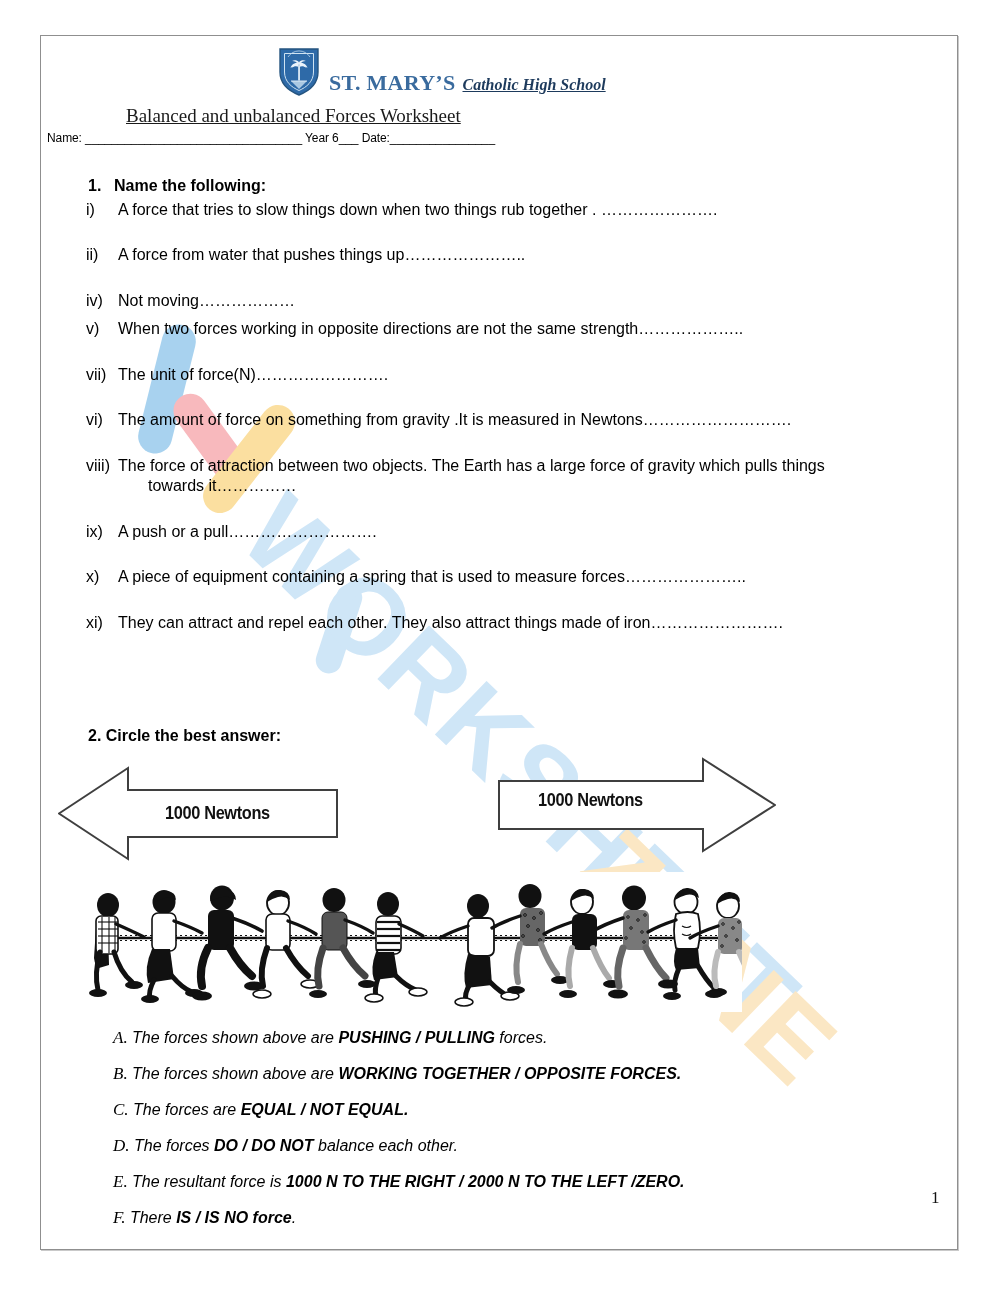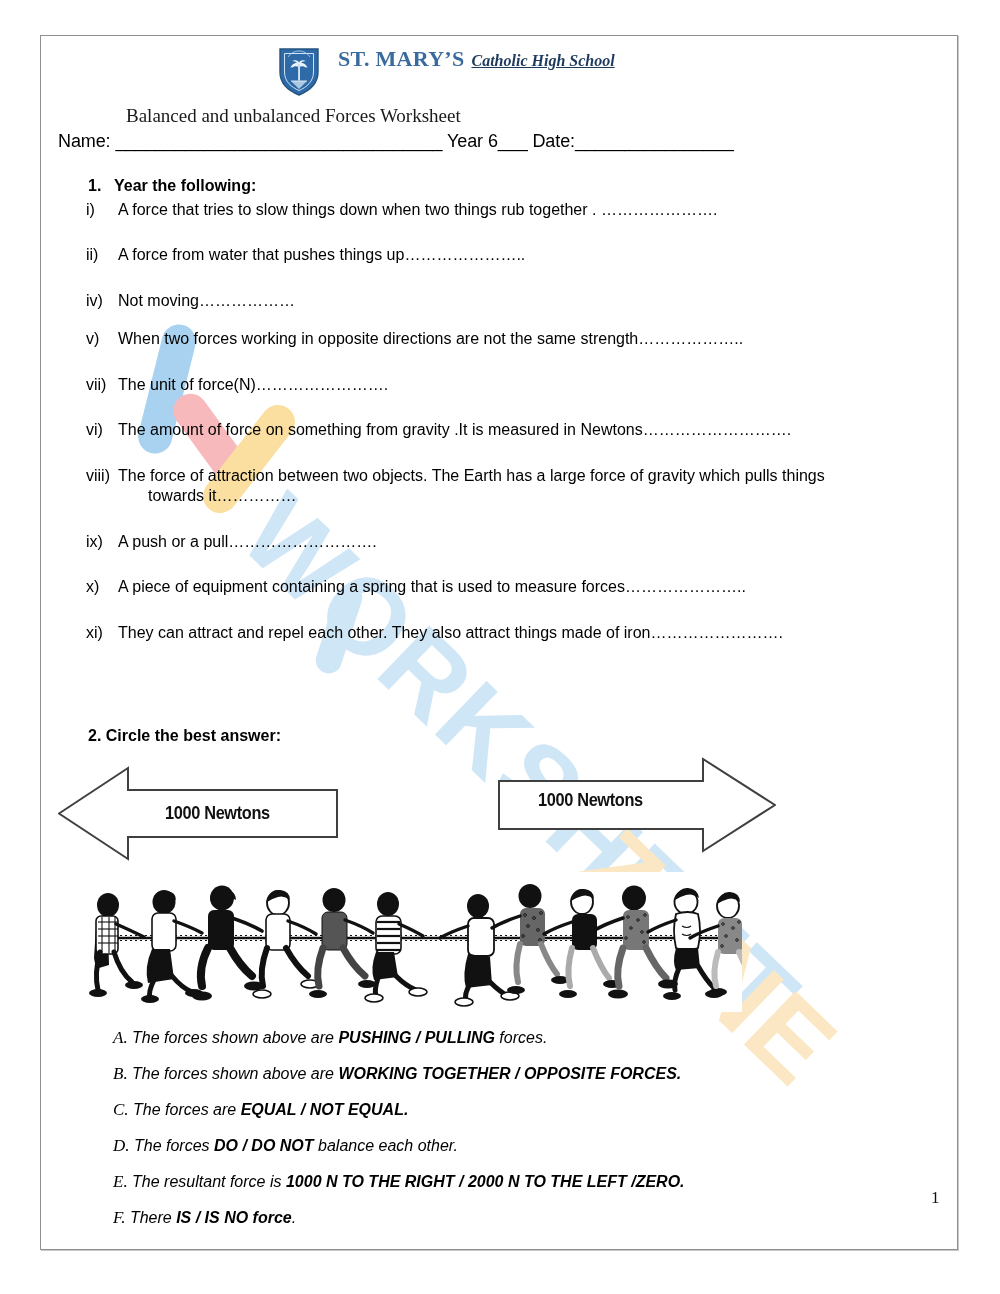--- a/index.html
+++ b/index.html
@@ -103,22 +103,22 @@
     position: absolute;
     left: 0; top: 0; width: 1000px; height: 1294px;
     z-index: 3;
   }
 
   
   #school-header {
     position: absolute;
     left: 278px; top: 46px;
     display: flex;
-    align-items: flex-start;
-    gap: 18px;
+    align-items: flex-end;
+    gap: 9px;
   }
   #school-crest { width: 42px; height: 50px; display:block; }
   #school-name-block {
     display: flex;
     align-items: baseline;
     gap: 7px;
   }
   #school-name {
     font-family: "Liberation Serif", serif;
     font-weight: bold;
@@ -136,25 +136,26 @@
   }
 
   
   #worksheet-title {
     position: absolute;
     left: 126px; top: 105px;
     font-family: "Liberation Serif", serif;
     font-size: 19px;
     color: #1a1a1a;
     white-space: nowrap;
+    text-decoration: underline;
   }
   #name-line {
     position: absolute;
-    left: 58px; top: 131px;
-    font-size: 18px;
+    left: 47px; top: 131px;
+    font-size: 12px;
     white-space: nowrap;
     letter-spacing: -0.1px;
   }
 
   
   #section1-heading {
     position: absolute;
     left: 88px; top: 177px;
     font-size: 16px;
     font-weight: bold;
@@ -173,21 +174,21 @@
     line-height: 1.28;
     padding-left: 32px;
     margin-bottom: 25px;
   }
   .q-item .q-marker {
     position: absolute;
     left: 0; top: 0;
     width: 32px;
     font-size: 16px;
   }
-  .q-item.tight { margin-bottom: 18px; }
+  .q-item.tight { margin-bottom: 8px; }
   .q-item .q-cont {
     display: block;
     padding-left: 30px;
   }
 
   
   #section2-heading {
     position: absolute;
     left: 88px; top: 727px;
     font-size: 16px;
@@ -298,21 +299,21 @@
         <span id="school-name">ST. MARY’S</span>
         <span id="school-subtitle">Catholic High School</span>
       </div>
     </div>
 
     <div id="worksheet-title">Balanced and unbalanced Forces Worksheet</div>
 
     <div id="name-line">Name: _________________________________  Year 6___  Date:________________</div>
 
     <div id="section1-heading">
-      <span class="q-num">1.</span><span>Year the following:</span>
+      <span class="q-num">1.</span><span>Name the following:</span>
     </div>
 
     <div id="q-list">
         <div class="q-item"><span class="q-marker">i)</span><span>A force that tries to slow things down when two things rub together . ………………….</span></div>
         <div class="q-item"><span class="q-marker">ii)</span><span>A force from water that pushes things up…………………..</span></div>
         <div class="q-item tight"><span class="q-marker">iv)</span><span>Not moving………………</span></div>
         <div class="q-item"><span class="q-marker">v)</span><span>When two forces working in opposite directions are not the same strength………………..</span></div>
         <div class="q-item"><span class="q-marker">vii)</span><span>The unit of force(N)…………………….</span></div>
         <div class="q-item"><span class="q-marker">vi)</span><span>The amount of force on something from gravity .It is measured in Newtons……………………….</span></div>
         <div class="q-item"><span class="q-marker">viii)</span><span>The force of attraction between two objects. The Earth has a large force of gravity which pulls things</span><span class="q-cont">towards it……………</span></div>

